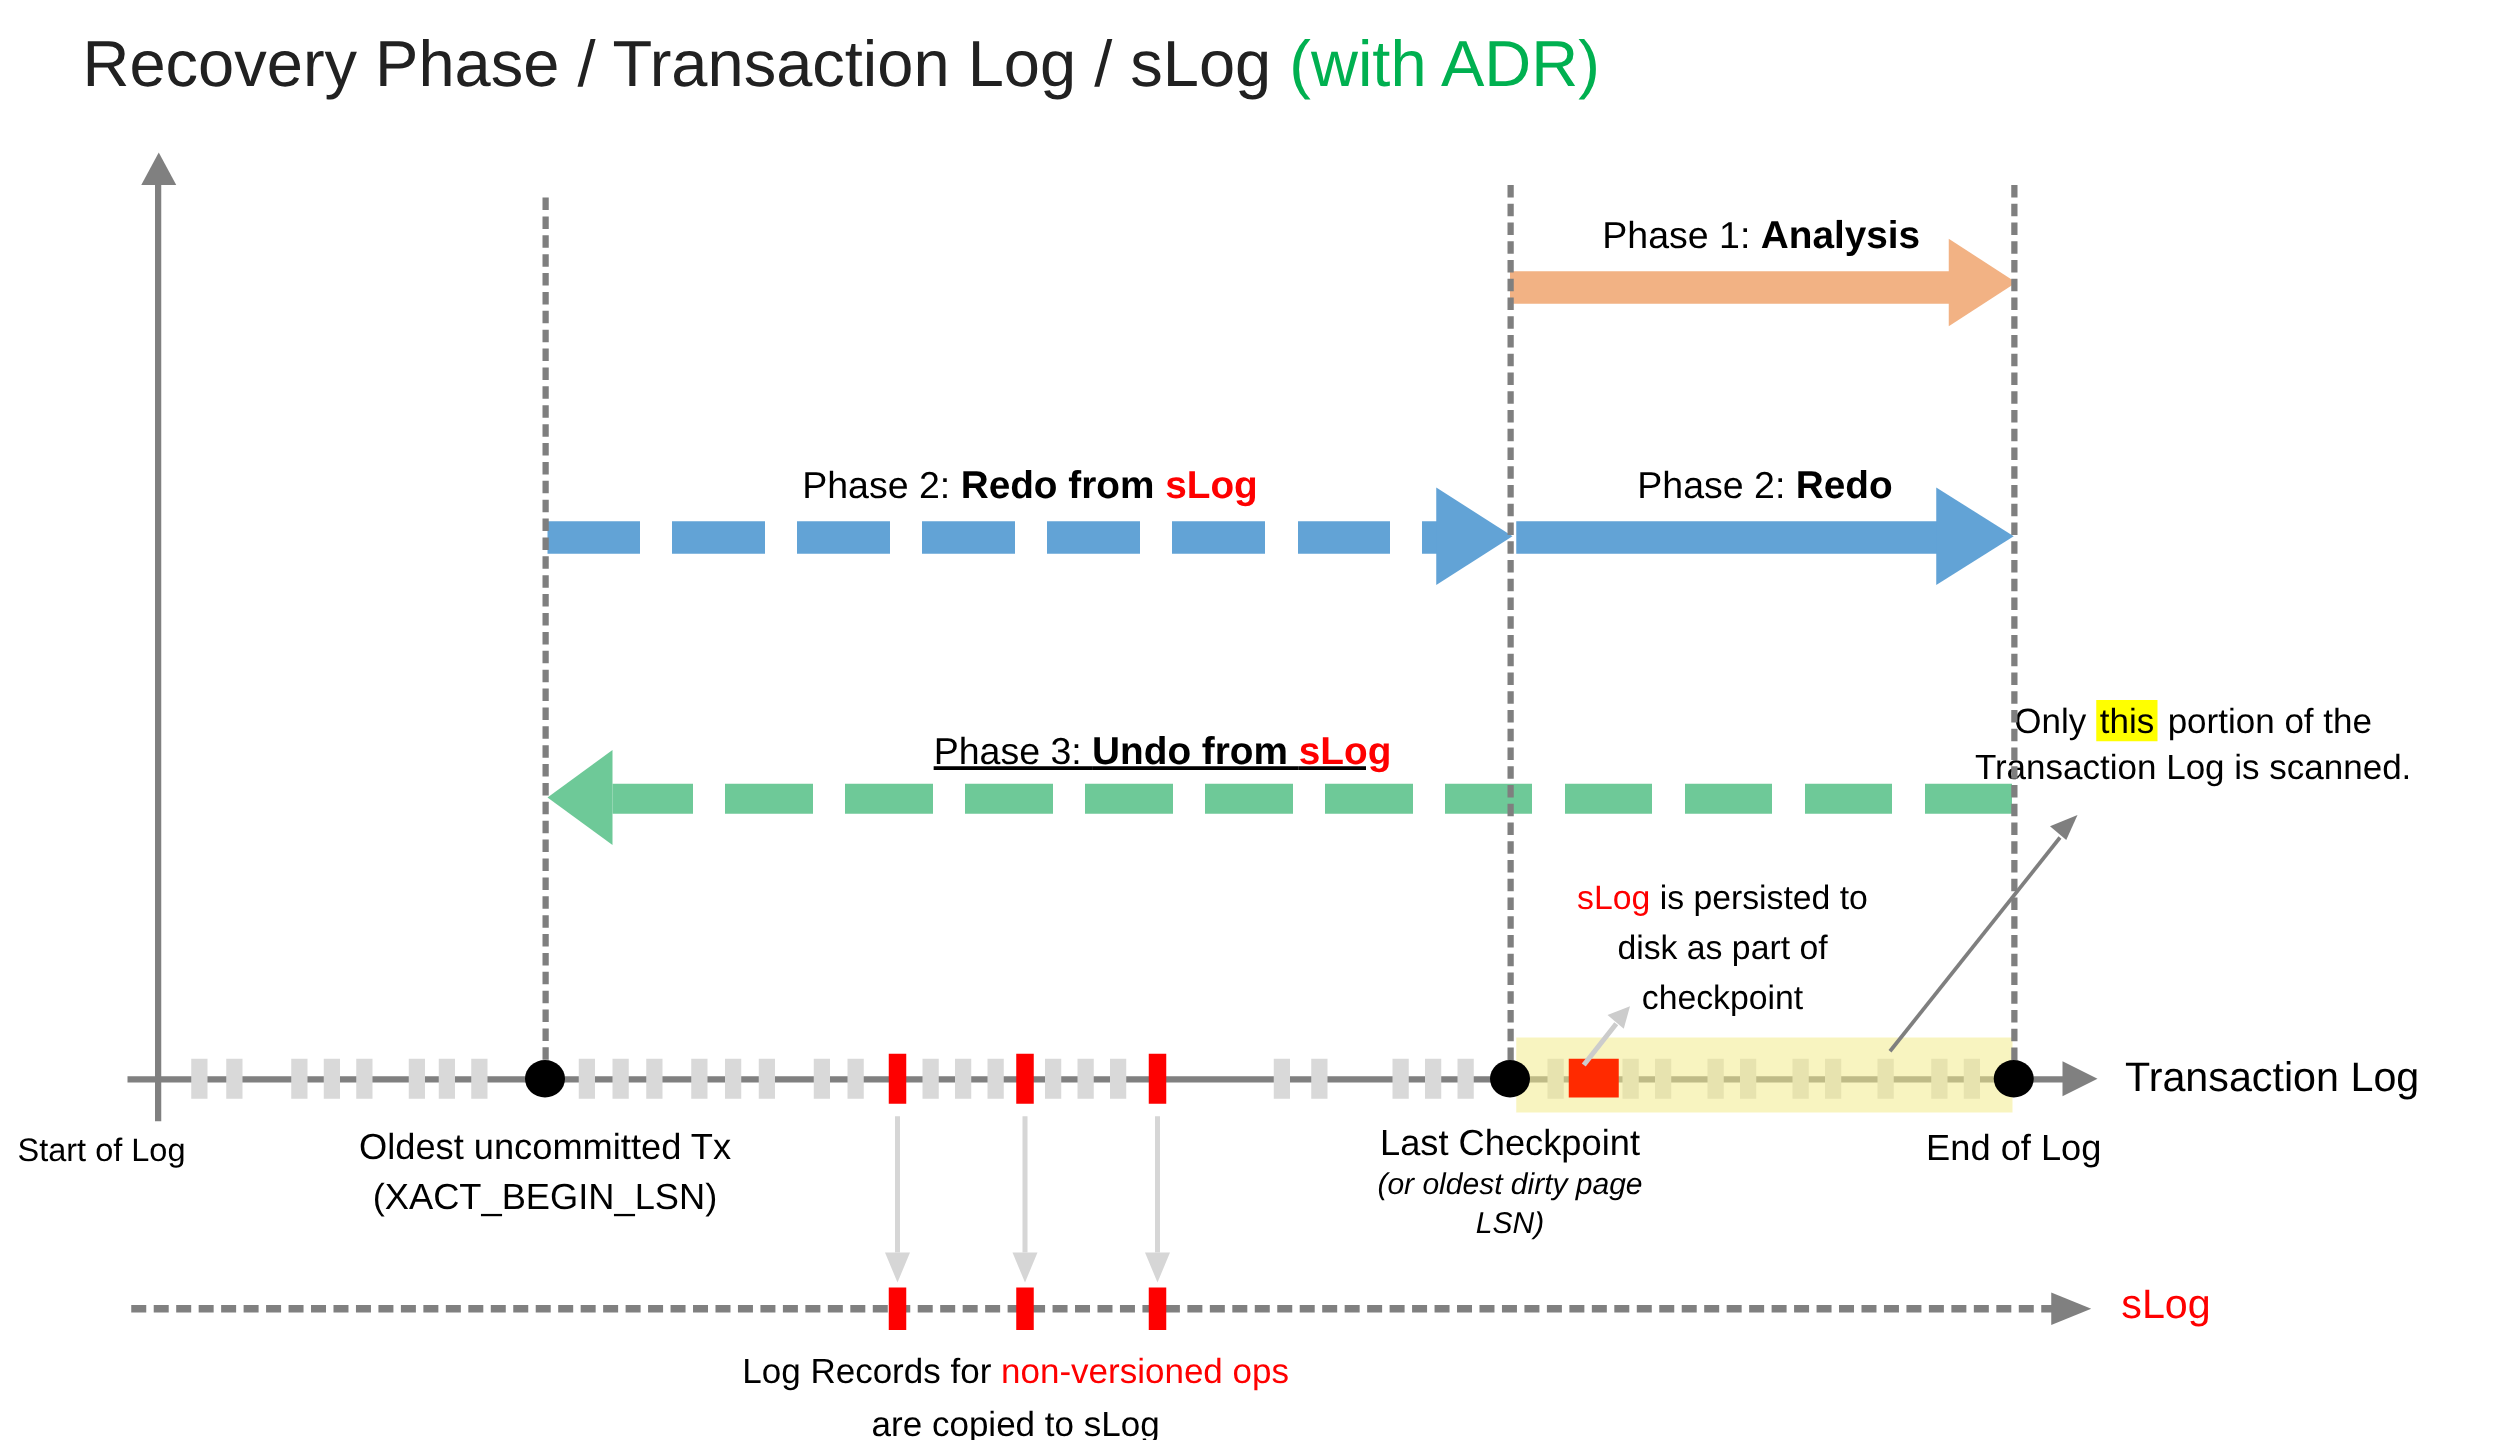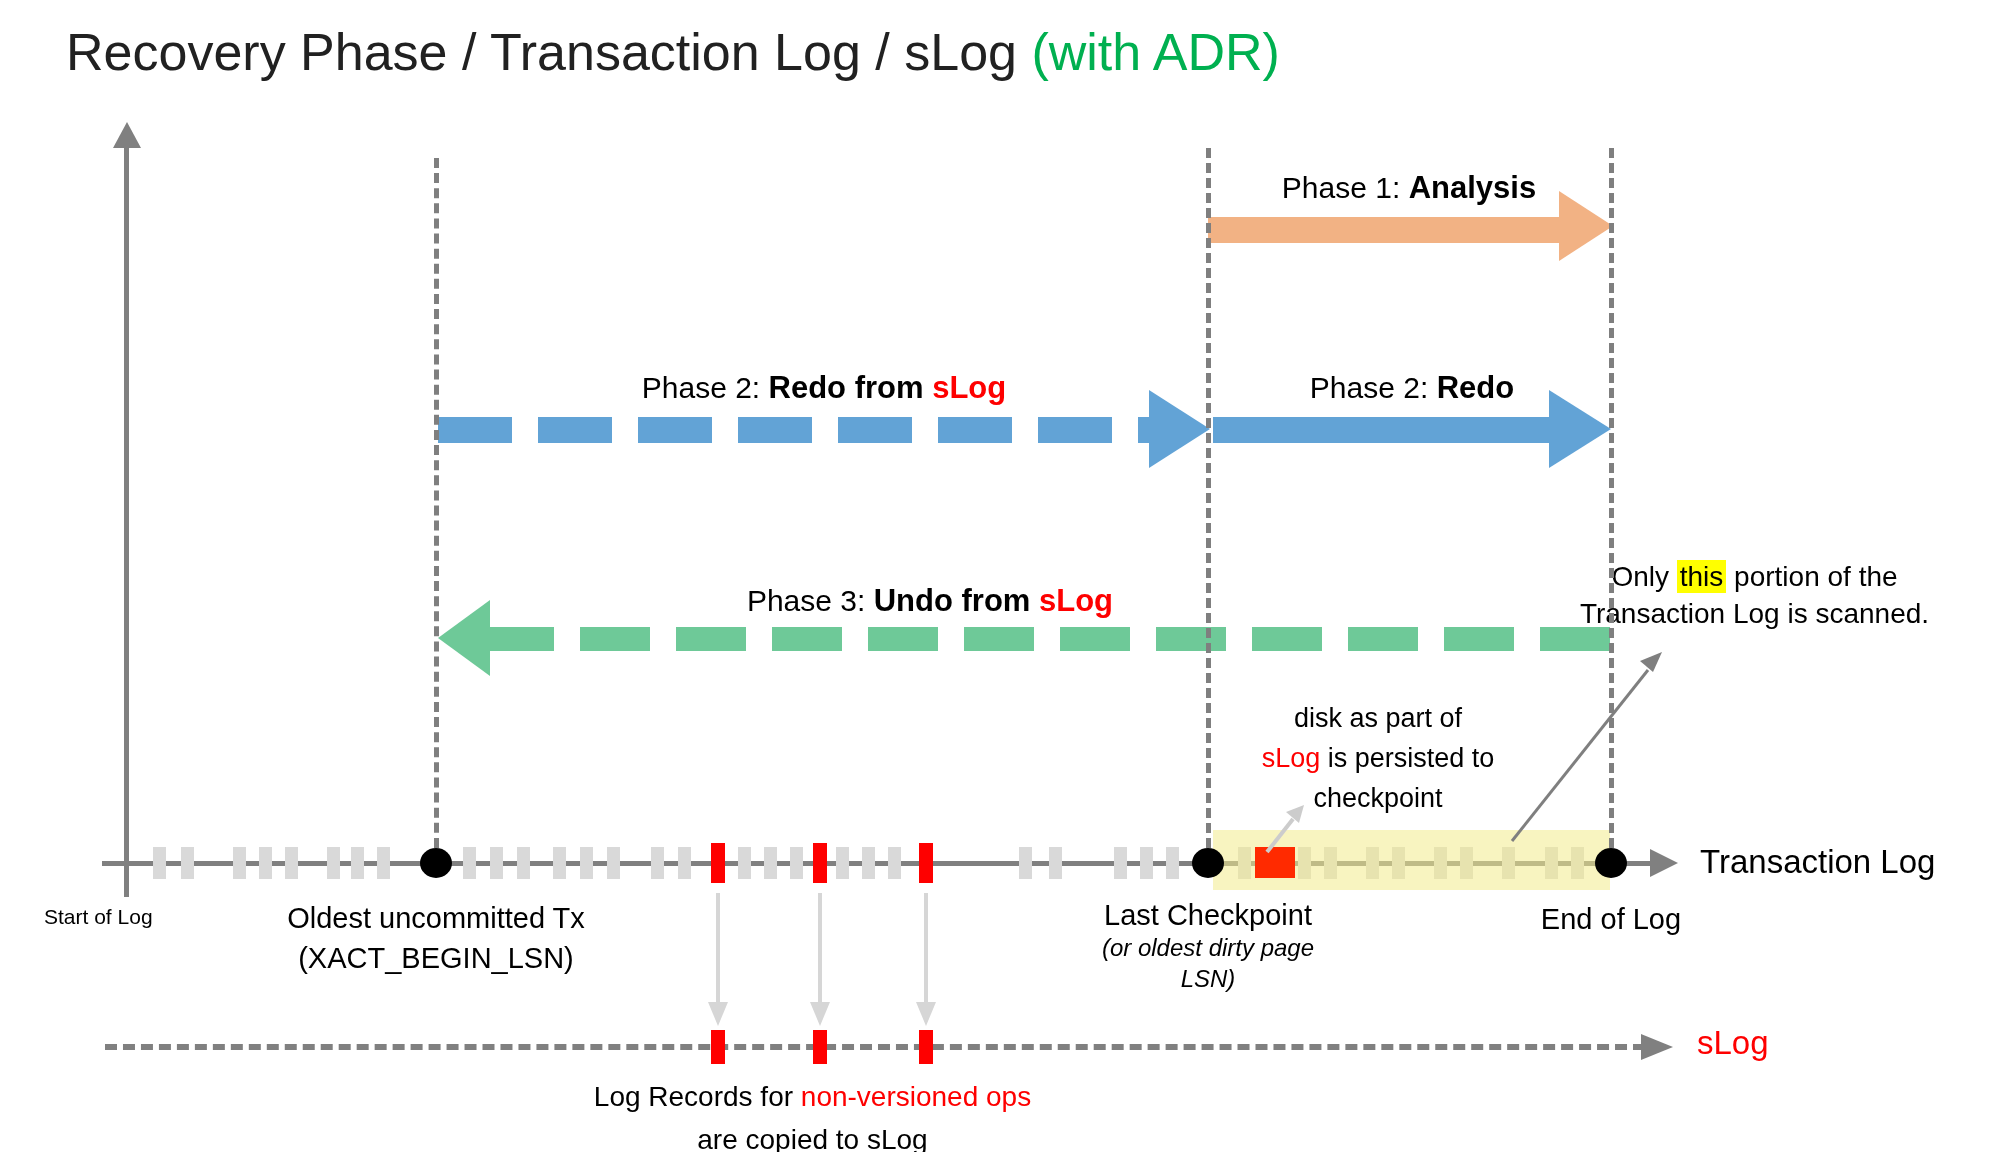--- a/index.html
+++ b/index.html
@@ -34,31 +34,31 @@
   #p2-head{left:1549px;top:390px;border-left:62px solid #62a3d6;}
   #p3-head{left:438px;top:600px;border-right:52px solid #6ec998;}
   #p3-shaft{left:490px;top:627px;width:1120px;height:24px;background:repeating-linear-gradient(270deg,#6ec998 0 70px,transparent 70px 96px);}
   
   .phase-label{font-size:30px;text-align:center;white-space:nowrap;}
   .phase-label b{font-size:31px;}
   .red{color:#fe0000;}
   #p1-label{left:1206px;top:170px;width:406px;}
   #p2s-label{left:438px;top:370px;width:772px;}
   #p2-label{left:1213px;top:370px;width:398px;}
-  #p3-label{left:530px;top:583px;width:800px;}
+  #p3-label{left:530px;top:583px;width:800px;text-decoration:underline;}
   
   .tick{width:13px;height:32px;top:847px;background:#d9d9d9;z-index:2;}
   .rtick{width:14px;height:40px;top:843px;background:#fe0000;z-index:3;}
   .stick{width:14px;height:34px;top:1030px;background:#fe0000;z-index:3;}
   .dot{width:32px;height:30px;border-radius:50%;background:#000;top:848px;z-index:7;}
   #band{left:1213px;top:830px;width:397px;height:60px;background:rgba(243,235,140,0.55);z-index:4;}
   #redsq{left:1255px;top:847px;width:40px;height:31px;background:#ff2a00;z-index:6;}
   
   .tl-label{font-size:29px;text-align:center;}
-  #lbl-start{left:44px;top:905px;font-size:21px;}
+  #lbl-start{left:14px;top:905px;font-size:26px;}
   #lbl-oldest{left:226px;top:898px;width:420px;line-height:40px;}
   #lbl-checkpoint{left:1048px;top:898px;width:320px;line-height:34px;}
   #lbl-checkpoint .sub{font-size:24px;font-style:italic;line-height:31px;}
   #lbl-end{left:1506px;top:903px;width:210px;}
   #lbl-txlog{left:1700px;top:843px;font-size:33px;white-space:nowrap;}
   
   #slog-line{left:105px;top:1044px;width:1540px;border-top:6px dashed #808080;z-index:1;}
   #slog-head{left:1641px;top:1034px;width:0;height:0;border-top:13px solid transparent;border-bottom:13px solid transparent;border-left:32px solid #808080;}
   #lbl-slog{left:1697px;top:1024px;font-size:33px;color:#fe0000;}
   
@@ -120,22 +120,22 @@
     <div class="sub">(or oldest dirty page</div>
     <div class="sub">LSN)</div>
   </div>
   <div class="abs tl-label" id="lbl-end">End of Log</div>
 
   <div class="abs" id="slog-line"></div>
   <div class="abs" id="slog-head"></div>
   <div class="abs" id="lbl-slog">sLog</div>
 
   <div class="abs" id="note-persist">
+    <div><span class="red">sLog</span><span> is persisted to</span></div>
     <div>disk as part of</div>
-    <div><span class="red">sLog</span><span> is persisted to</span></div>
     <div>checkpoint</div>
   </div>
 
   <div class="abs" id="note-scan">
     <div><span>Only </span><span class="hl">this</span><span> portion of the</span></div>
     <div>Transaction Log is scanned.</div>
   </div>
 
   <div class="abs" id="note-copy">
     <div><span>Log Records for </span><span class="red">non-versioned ops</span></div>

